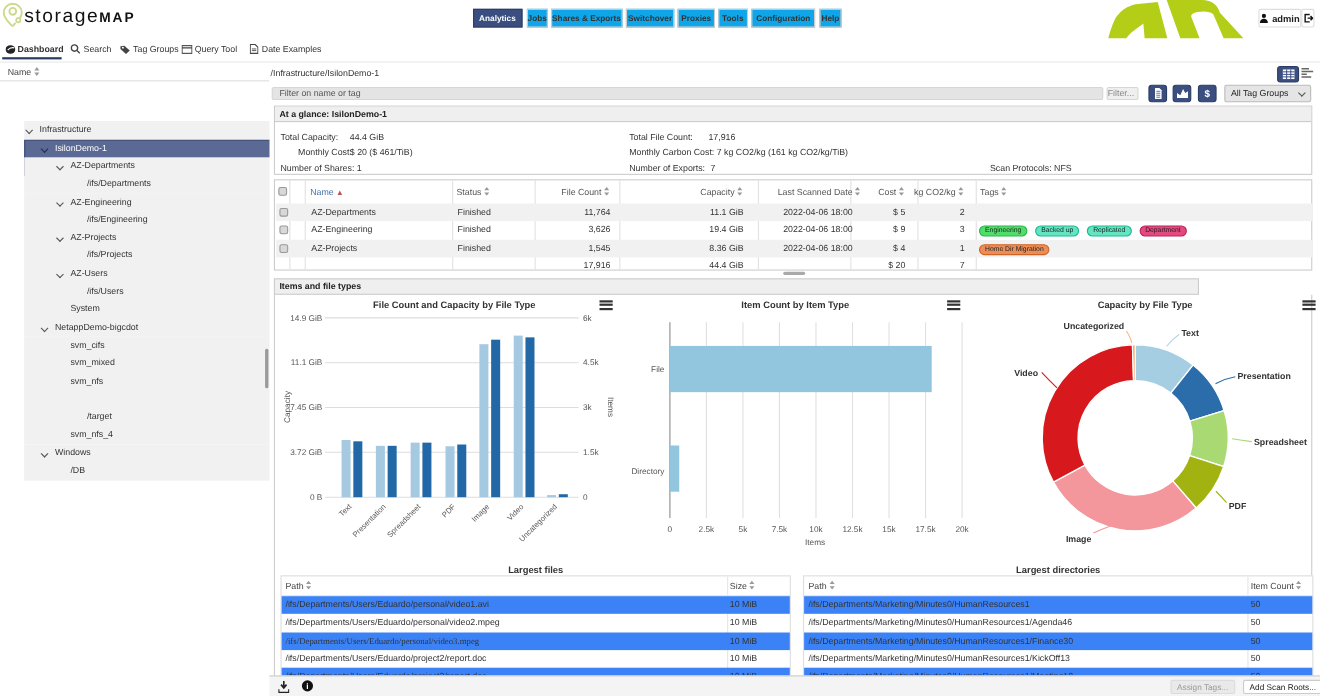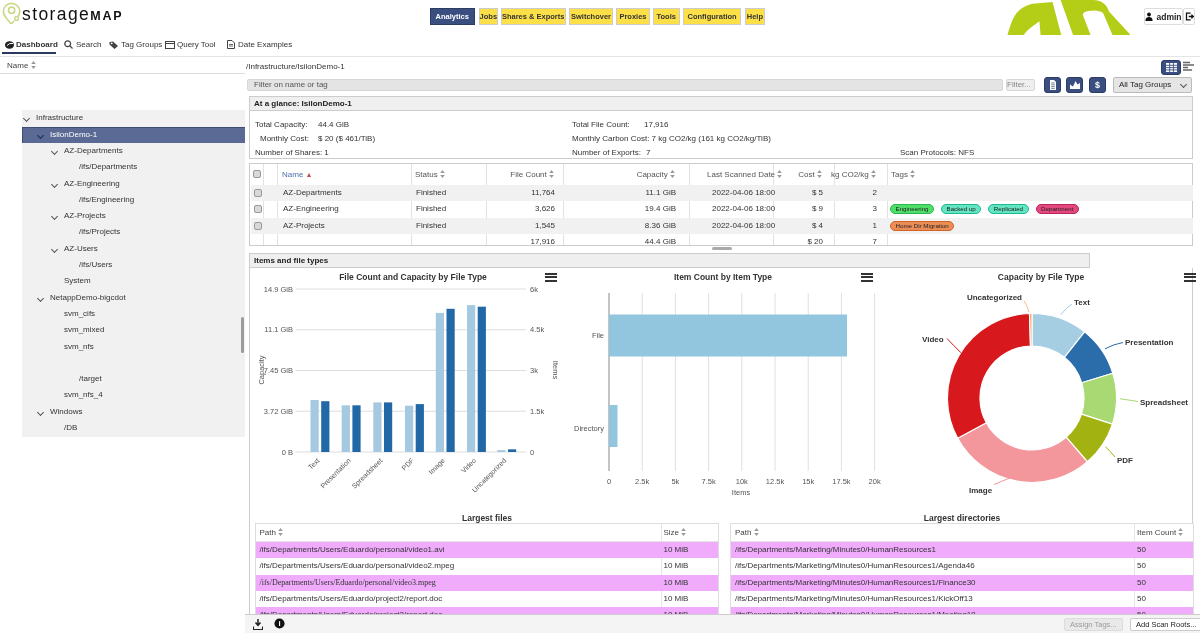--- a/index.html
+++ b/index.html
@@ -7,21 +7,21 @@
   font-family:"Liberation Sans", sans-serif; color:#333; }
 #page { position:absolute; top:0; left:0; width:1200px; height:633px; }
 .abs { position:absolute; }
 
 #topbar { position:absolute; top:0; left:0; width:1200px; height:31px; background:#fff; }
 #logotext { position:absolute; top:4px; left:22px; font-size:17.5px; color:#111; letter-spacing:1.4px; }
 #logotext b { font-size:12.5px; font-weight:700; letter-spacing:1.8px; }
 #dobi { position:absolute; top:0; left:995px; z-index:5; }
 #navtabs { position:absolute; top:8px; left:0; }
 .tab { position:absolute; top:0; height:17px; line-height:15px; border:1px solid #ccc;
-  font-size:7.5px; font-weight:700; color:#333; background:#fde047; white-space:nowrap; text-align:center; }
+  font-size:7.5px; font-weight:700; color:#333; background:#0ea5e9; white-space:nowrap; text-align:center; }
 .tab.active { background:#3a4e7f; border-color:#2c3c63; color:#fff; }
 #userbox { position:absolute; top:8px; left:1144px; display:flex; height:17px; }
 .ubtn { border:1px solid #ddd; background:#fff; font-size:8.5px; font-weight:700;
   display:flex; align-items:center; justify-content:center; color:#222; border-radius:2px; }
 
 #subnav { position:absolute; top:31px; left:0; width:1200px; height:26px; background:#fff;
   border-bottom:1px solid #e4e4e4; }
 .snitem { position:absolute; top:9px; font-size:8px; color:#333; white-space:nowrap; }
 .snitem.active { font-weight:700; }
 #snline { position:absolute; top:21px; left:2px; width:54px; height:2px; background:#2a3a5f; }
@@ -72,21 +72,21 @@
 #itemsbody { position:absolute; top:211px; left:4px; width:944px; height:362px; border:1px solid #ccc; border-top:none; }
 
 .charttitle { position:absolute; font-size:8.5px; font-weight:700; color:#333; white-space:nowrap; }
 .burger { position:absolute; width:12px; height:10px; }
 .burger div { height:1.8px; background:#333; margin-bottom:1.6px; }
 
 .btable { position:absolute; font-size:8px; border:1px solid #ddd; background:#fff; }
 .bth { height:18px; line-height:18px; color:#444; border-bottom:1px solid #e5e5e5; position:relative; }
 .bvline { position:absolute; top:0; width:1px; height:99px; background:#e5e5e5; }
 .brow { height:16.3px; line-height:16.3px; white-space:nowrap; overflow:hidden; position:relative; }
-.brow.odd { background:#f0abfc; }
+.brow.odd { background:#3b82f6; }
 
 #footer { position:absolute; top:557px; left:0; width:955px; height:19px; background:#f4f4f4;
   border-top:1px solid #ccc; }
 .fbtn { position:absolute; top:3px; height:13px; font-size:7.5px; line-height:11px; padding:0 5px;
   border-radius:2px; white-space:nowrap; }
 </style>
 </head>
 <body>
 <div id="page">
 
@@ -251,21 +251,21 @@
     <div class="bluebtn" style="left:821px;"><svg width="10" height="8" viewBox="0 0 10 8" style="margin-top:3px">
           <path d="M0,8 V3.5 L3,5.5 L5.5,0 L7.5,3.5 L10,2 V8 Z" fill="#fff"></path>
         </svg></div>
     <div class="bluebtn" style="left:844px;"><b style="font-size:9px; line-height:14px;">$</b></div>
     <div id="taggroups">All Tag Groups<span style="position:absolute; right:5px; top:4px; width:5px; height:5px; border-right:1.3px solid #555; border-bottom:1.3px solid #555; transform:rotate(45deg);"></span></div>
 
     <div id="glance">
       <div id="glancehead">At a glance: IsilonDemo-1</div>
       <div class="gl" style="top:23px; left:5px;">Total Capacity:</div>
       <div class="gl" style="top:23px; left:68px;">44.4 GiB</div>
-      <div class="gl" style="top:37px; left:10px;">Monthly Cost:</div>
+      <div class="gl" style="top:37px; left:21px;">Monthly Cost:</div>
       <div class="gl" style="top:37px; left:68px;">$ 20 ($ 461/TiB)</div>
       <div class="gl" style="top:51px; left:5px;">Number of Shares: 1</div>
       <div class="gl" style="top:23px; left:322px;">Total File Count:</div>
       <div class="gl" style="top:23px; left:394px;">17,916</div>
       <div class="gl" style="top:37px; left:322px;">Monthly Carbon Cost: 7 kg CO2/kg (161 kg CO2/kg/TiB)</div>
       <div class="gl" style="top:51px; left:322px;">Number of Exports:</div>
       <div class="gl" style="top:51px; left:396px;">7</div>
       <div class="gl" style="top:51px; left:650px;">Scan Protocols: NFS</div>
     </div>
 

